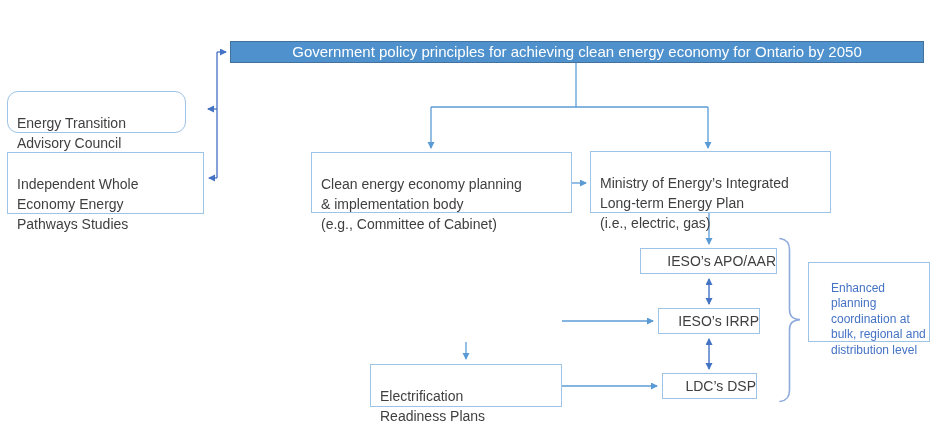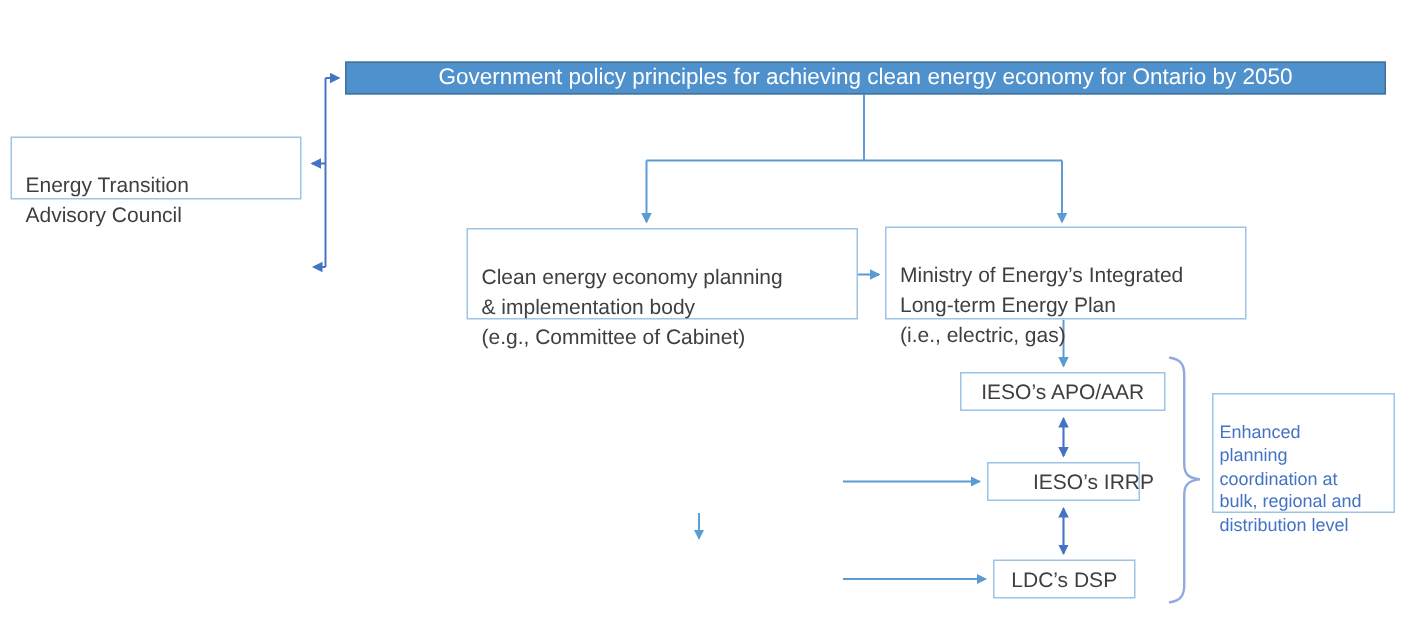--- a/index.html
+++ b/index.html
@@ -16,21 +16,21 @@
     box-sizing:border-box;
     background:#ffffff;
     border:1px solid #9DC3E6;
     color:#3F3F3F;
     font-size:14px;
     line-height:20px;
     white-space:pre-line;
     padding:1px 4px 0 9px;
   }
   .node.small{
-    display:flex;align-items:center;justify-content:center;
+    display:flex;align-items:center;justify-content:flex-end;
     padding:0;text-align:center;white-space:nowrap;
   }
   #title-box{
     position:absolute;
     box-sizing:border-box;
     left:230px;top:41px;width:694px;height:22px;
     background:#4E91CC;
     border:1px solid #41719C;
     color:#ffffff;
     font-size:15px;line-height:20px;
@@ -39,24 +39,24 @@
   }
   #node-annotation{
     position:absolute;
     box-sizing:border-box;
     left:808px;top:262px;width:122px;height:80px;
     background:#ffffff;
     border:1px solid #9DC3E6;
     color:#4472C4;
     font-size:12px;line-height:15.5px;
     white-space:pre-line;
-    padding:2px 2px 0 4px;
+    padding:2px 2px 0 22px;
   }
   
-  #node-etac {left:7px;  top:91px;  width:194px; height:42px;}
+  #node-etac {left:7px;  top:91px;  width:179px; height:42px;border-radius:11px;}
   #node-iweeps{left:7px; top:152px; width:197px; height:62px;}
   #node-ceep {left:301px;top:152px; width:261px; height:61px;margin-left:10px;}
   #node-moe  {left:590px;top:151px; width:241px; height:62px;}
   #node-clep {left:370px;top:300px; width:192px; height:42px;}
   #node-erp  {left:370px;top:364px; width:192px; height:43px;}
   #node-apo  {left:640px;top:248px; width:137px; height:26px;}
   #node-irrp {left:658px;top:308px; width:102px; height:26px;padding-left:40px;}
   #node-dsp  {left:662px;top:373px; width:95px;  height:26px;}
 </style>
 </head>
@@ -110,34 +110,43 @@
 
   <div id="title-box">
     <span>Government policy principles for achieving clean energy economy for Ontario by 2050</span>
   </div>
 
   <div class="node" id="node-etac">
     <span>Energy Transition
 Advisory Council</span>
   </div>
 
+  <div class="node" id="node-iweeps">
+    <span>Independent Whole
+Economy Energy
+Pathways Studies</span>
+  </div>
 
   <div class="node" id="node-ceep">
     <span>Clean energy economy planning
 &amp; implementation body
 (e.g., Committee of Cabinet)</span>
   </div>
 
   <div class="node" id="node-moe">
     <span>Ministry of Energy’s Integrated
 Long-term Energy Plan
 (i.e., electric, gas)</span>
   </div>
 
 
+  <div class="node" id="node-erp">
+    <span>Electrification
+Readiness Plans</span>
+  </div>
 
   <div class="node small" id="node-apo">
     <span>IESO’s APO/AAR</span>
   </div>
 
   <div class="node small" id="node-irrp">
     <span>IESO’s IRRP</span>
   </div>
 
   <div class="node small" id="node-dsp">

